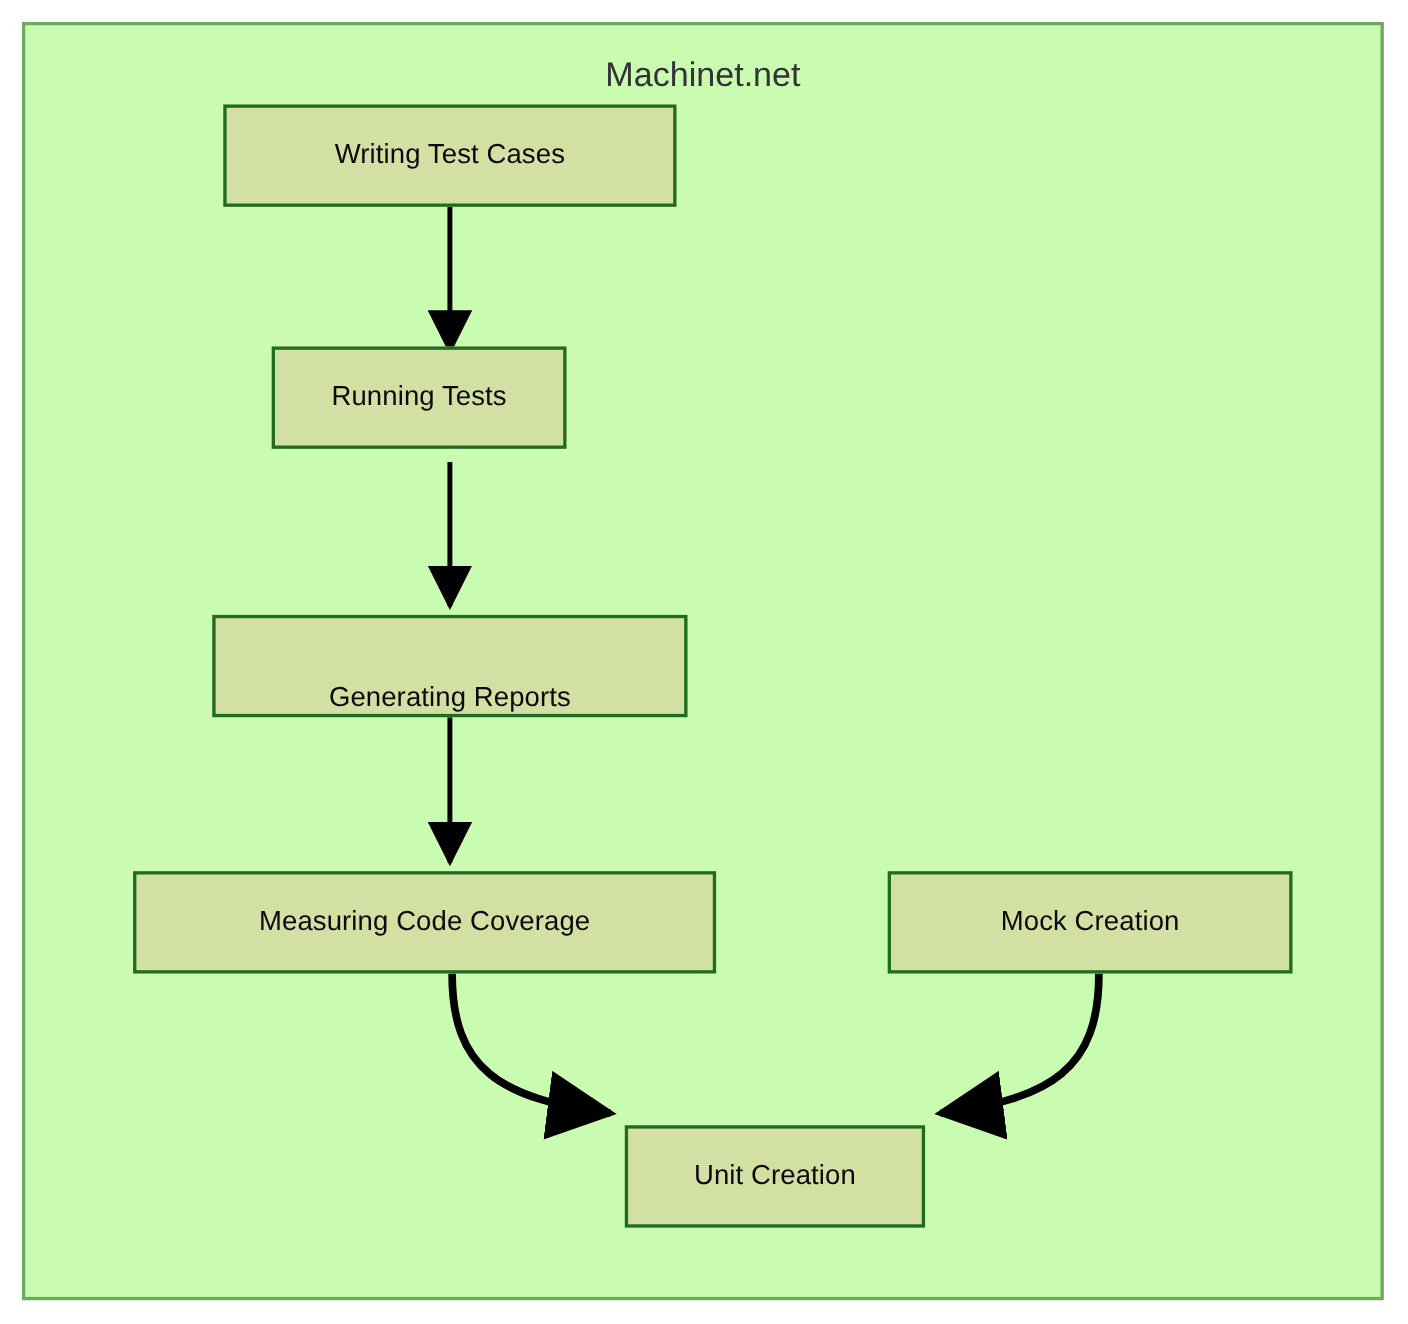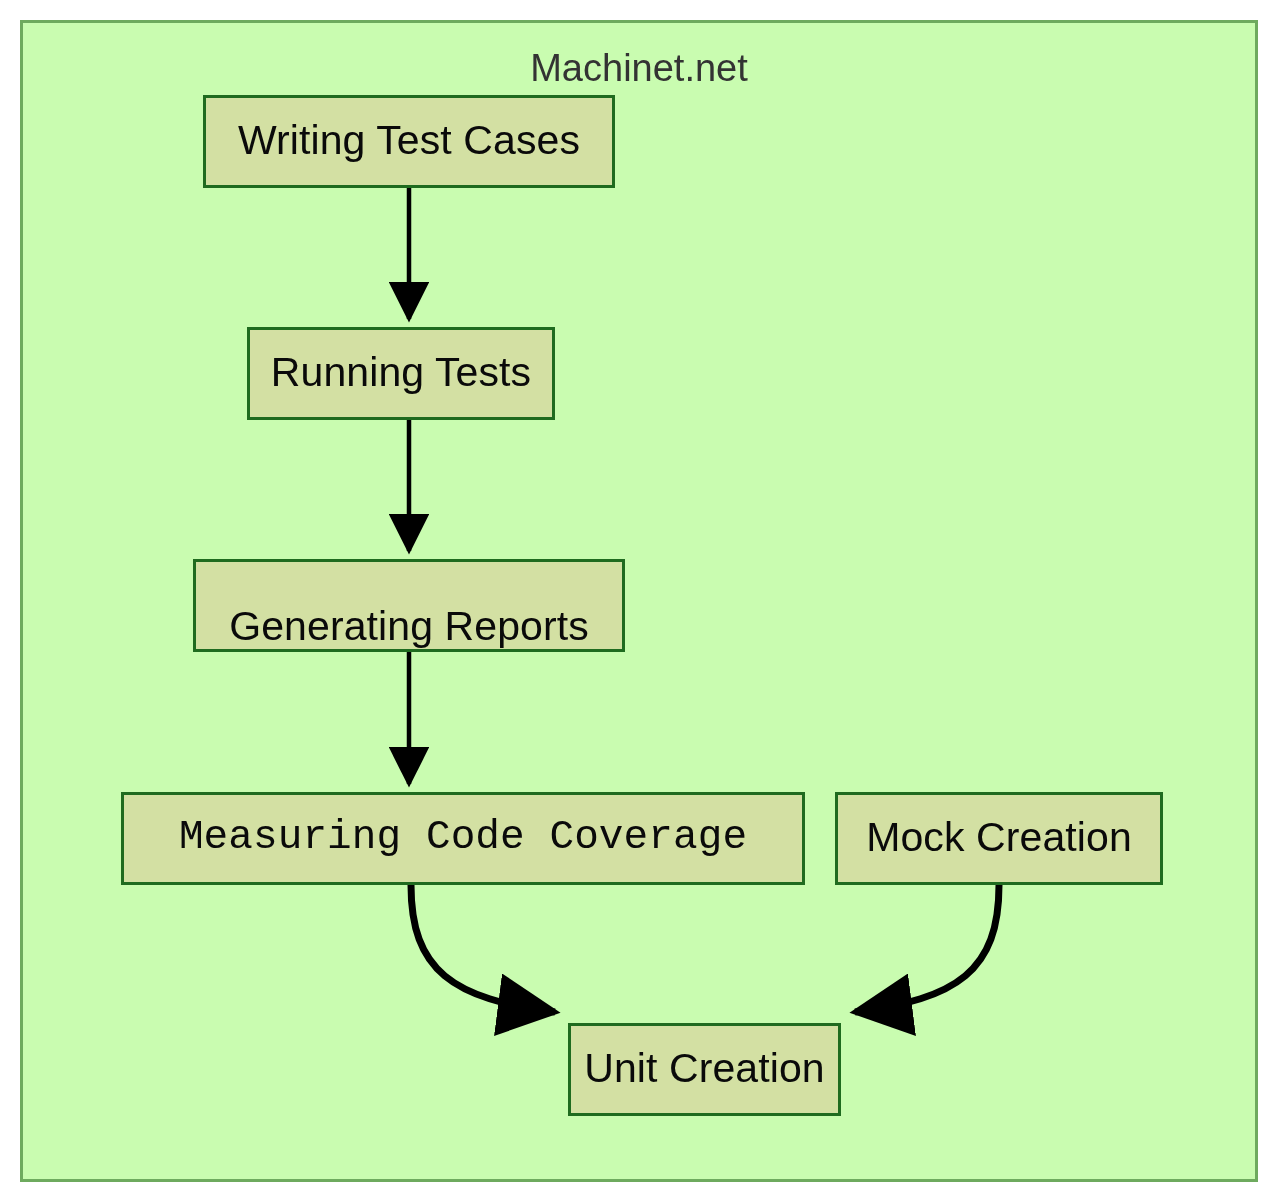--- a/index.html
+++ b/index.html
@@ -29,21 +29,21 @@
     background: #c9fcb0;
     border: 3px solid #6eaa5e;
     box-sizing: content-box;
   }
   #diagram-title {
     position: absolute;
     left: 0;
     top: 26px;
     width: 1232px;
     text-align: center;
-    font-size: 38px;
+    font-size: 31px;
     line-height: 38px;
     color: #333333;
     font-family: "Liberation Sans", sans-serif;
     white-space: nowrap;
   }
   #edge-layer {
     position: absolute;
     left: 0;
     top: 0;
     width: 1232px;
@@ -52,36 +52,36 @@
   }
   .node {
     position: absolute;
     background: #d3e0a3;
     border: 3px solid #1f6b1f;
     box-sizing: border-box;
     display: flex;
     align-items: center;
     justify-content: center;
     color: #0a0a0a;
-    font-size: 41px;
+    font-size: 25px;
     font-family: "Liberation Sans", sans-serif;
     white-space: nowrap;
     letter-spacing: 0.1px;
   }
   .node-label {
     display: block;
     line-height: 1;
     padding-bottom: 2px;
   }
   
   #node-writing-test-cases { left: 180px;  top: 72px;  width: 412px; height: 93px; }
-  #node-running-tests      { left: 224px;  top: 304px; width: 308px; height: 93px; }
+  #node-running-tests      { left: 224px;  top: 292px; width: 268px; height: 93px; }
   #node-generating-reports { left: 170px;  top: 536px; width: 432px; height: 93px; align-items: flex-end; }
-  #node-measuring-coverage { left: 98px;   top: 769px; width: 684px; height: 93px; font-family: Liberation Mono, monospace; }
-  #node-mock-creation      { left: 812px;  top: 769px; width: 328px; height: 93px; }
+  #node-measuring-coverage { left: 98px;   top: 769px; width: 530px; height: 93px; }
+  #node-mock-creation      { left: 784px;  top: 769px; width: 368px; height: 93px; }
   #node-unit-testing       { left: 545px;  top: 1000px;width: 273px; height: 93px; }
 </style>
 </head>
 <body>
 
 <div id="canvas">
 
   <div id="diagram-frame">
 
     <div id="diagram-title">Machinet.net</div>

